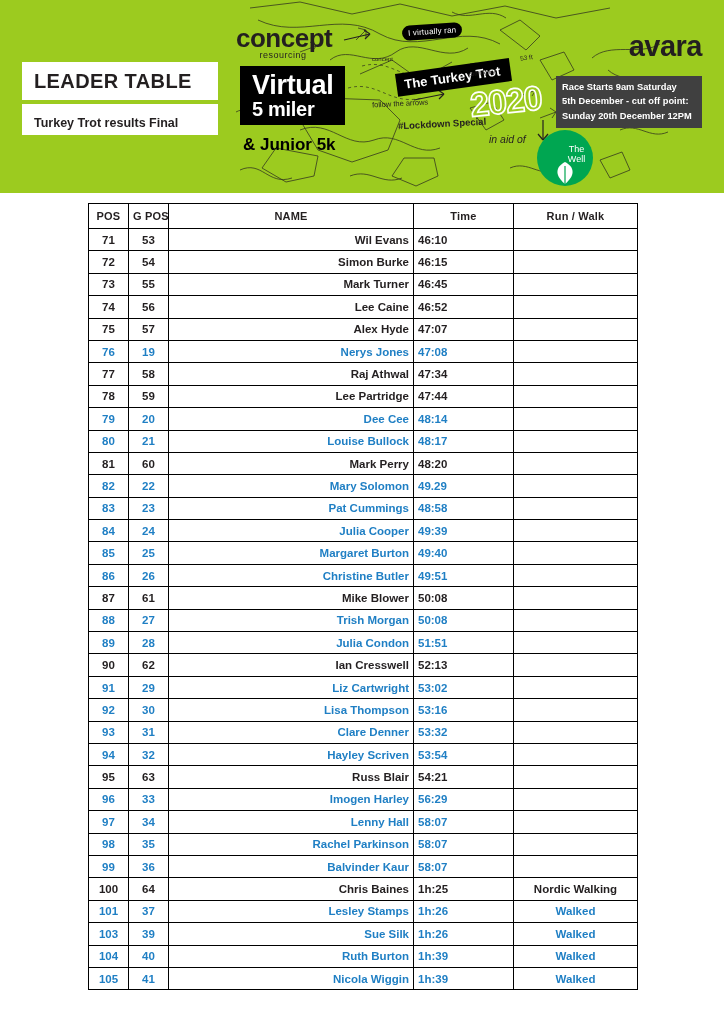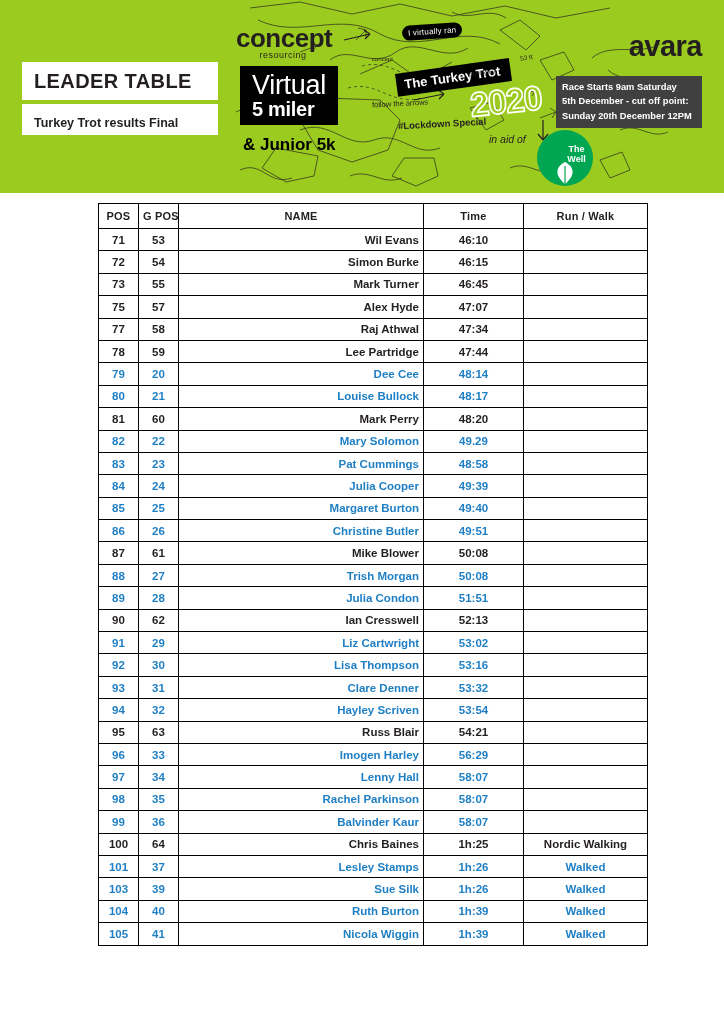--- a/index.html
+++ b/index.html
@@ -85,21 +85,21 @@
   .title-block {
     position: absolute;
     left: 240px;
     top: 66px;
     background: #000000;
     color: #ffffff;
     padding: 6px 12px 5px 12px;
   }
   .title-virtual {
     font-size: 27px;
-    font-weight: normal;
+    font-weight: bold;
     line-height: 1.0;
     letter-spacing: -0.3px;
   }
   .title-5miler {
     font-size: 20px;
     font-weight: bold;
     line-height: 1.05;
     letter-spacing: -0.3px;
   }
   .title-junior {
@@ -247,36 +247,35 @@
     background: #00a651;
   }
   .well-text {
     position: absolute;
     left: 0;
     top: 14px;
     width: 79px;
     text-align: center;
     color: #ffffff;
     font-size: 9px;
-    font-weight: bold;
+    font-weight: normal;
     line-height: 1.15;
   }
 
   
   .table-wrap {
     position: absolute;
     left: 88px;
     top: 203px;
     width: 549px;
   }
   table.results {
     border-collapse: collapse;
     width: 549px;
     table-layout: fixed;
-    margin-left: 10px;
   }
   table.results th, table.results td {
     border: 1px solid #000000;
     font-size: 11.5px;
     font-weight: bold;
     color: #231f20;
     height: 22.4px;
     padding: 0 4px;
     box-sizing: border-box;
     overflow: hidden;
@@ -289,21 +288,21 @@
     height: 25px;
   }
   col.c-pos { width: 40px; }
   col.c-gpos { width: 40px; }
   col.c-name { width: 245px; }
   col.c-time { width: 100px; }
   col.c-runwalk { width: 124px; }
 
   td.pos, td.gpos { text-align: center; }
   td.name { text-align: right; padding-left: 28px; }
-  td.time { text-align: center; }
+  td.time { }
   td.runwalk { text-align: center; }
 
   tr.female td { color: #1f7fc4; }
   tr.male td { color: #231f20; }
 </style>
 </head>
 <body>
 
 <div class="banner">
 
@@ -439,24 +438,38 @@
           <td class="runwalk"></td>
         </tr>
         <tr class="male">
           <td class="pos">73</td>
           <td class="gpos">55</td>
           <td class="name">Mark Turner</td>
           <td class="time">46:45</td>
           <td class="runwalk"></td>
         </tr>
         <tr class="male">
+          <td class="pos">74</td>
+          <td class="gpos">56</td>
+          <td class="name">Lee Caine</td>
+          <td class="time">46:52</td>
+          <td class="runwalk"></td>
+        </tr>
+        <tr class="male">
           <td class="pos">75</td>
           <td class="gpos">57</td>
           <td class="name">Alex Hyde</td>
           <td class="time">47:07</td>
+          <td class="runwalk"></td>
+        </tr>
+        <tr class="female">
+          <td class="pos">76</td>
+          <td class="gpos">19</td>
+          <td class="name">Nerys Jones</td>
+          <td class="time">47:08</td>
           <td class="runwalk"></td>
         </tr>
         <tr class="male">
           <td class="pos">77</td>
           <td class="gpos">58</td>
           <td class="name">Raj Athwal</td>
           <td class="time">47:34</td>
           <td class="runwalk"></td>
         </tr>
         <tr class="male">

